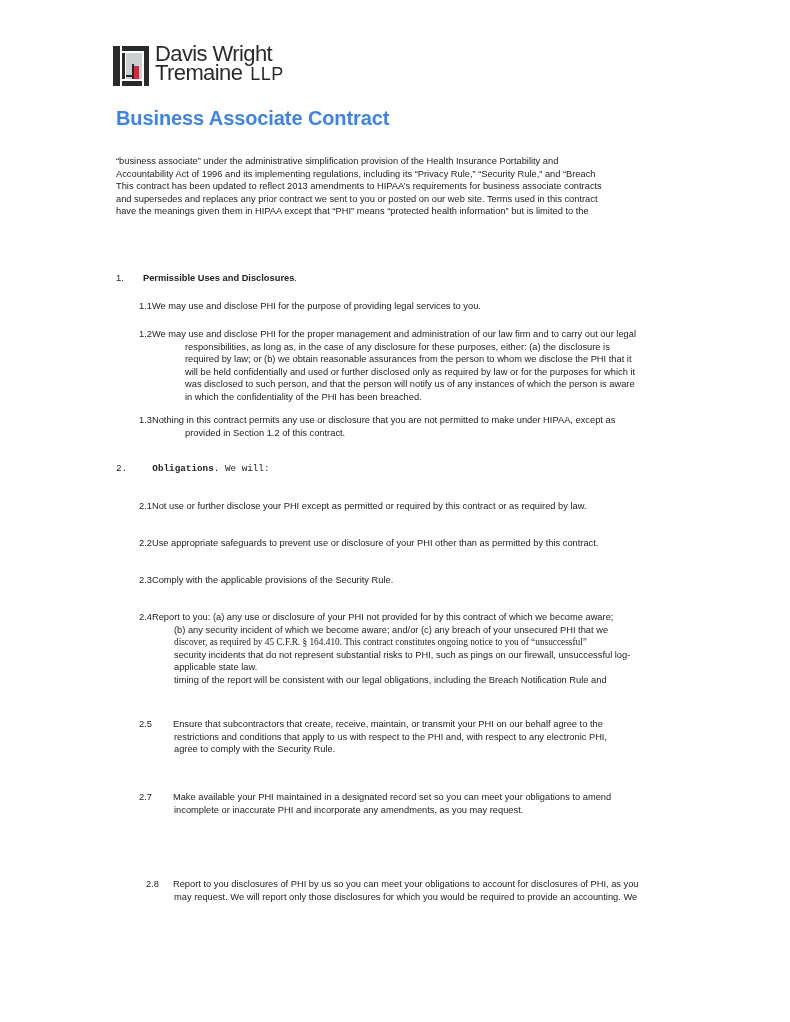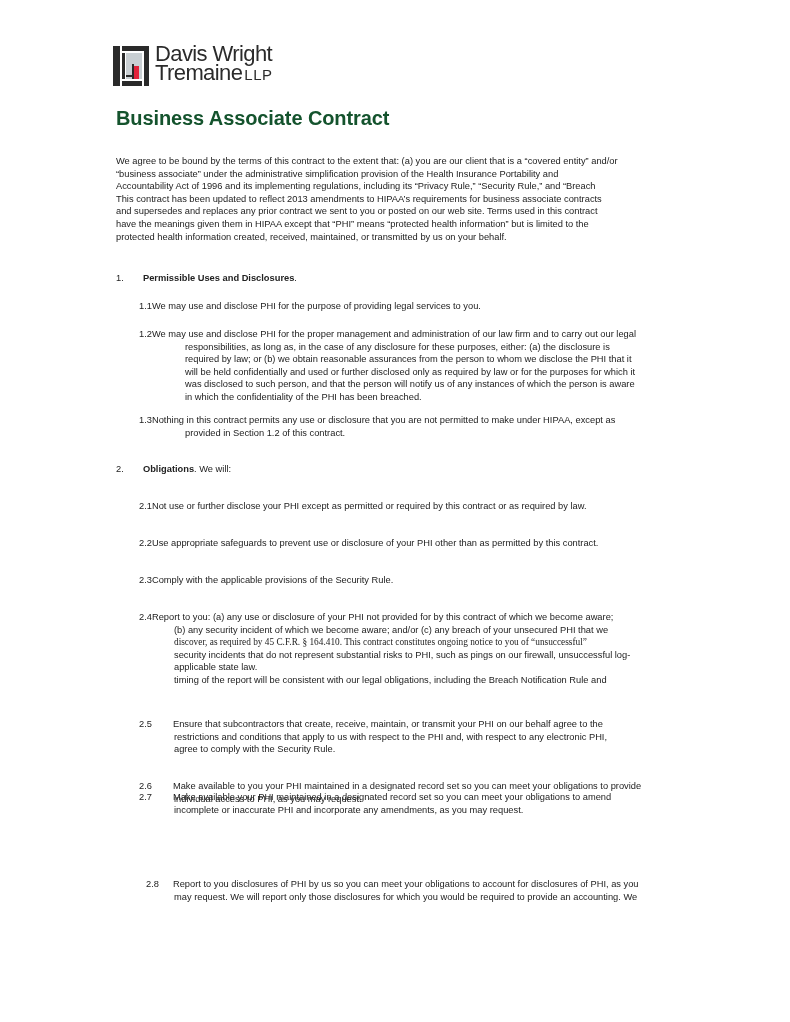--- a/index.html
+++ b/index.html
@@ -37,28 +37,28 @@
   .logo-mark .gry { position: absolute; background: #c9cfd3; }
   .logo-mark .red { position: absolute; background: #e2233b; }
   .logo-text {
     font-family: "Liberation Sans", sans-serif;
     color: #2b2b2b;
     line-height: 19px;
     letter-spacing: -0.6px;
   }
   .logo-line1 { font-size: 22px; display: block; }
   .logo-line2 { font-size: 22px; display: block; }
-  .logo-llp { font-size: 15px; letter-spacing: 0.5px; margin-left: 2px; }
+  .logo-llp { font-size: 18px; letter-spacing: 0.5px; margin-left: 8px; }
 
   .title {
     position: absolute;
     left: 116px; top: 107px;
     font-size: 20px;
     font-weight: bold;
-    color: #14532d;
+    color: #3b82f6;
     letter-spacing: -0.1px;
   }
   .txt {
     position: absolute;
     font-size: 9.3px;
     line-height: 12.6px;
     color: #222;
     white-space: nowrap;
   }
   .intro { left: 116px; top: 155px; }
@@ -87,27 +87,25 @@
     </div>
     <div class="logo-text">
       <span class="logo-line1">Davis Wright</span>
       <span class="logo-line2"><span>Tremaine</span><span class="logo-llp">LLP</span></span>
     </div>
   </div>
 
   <div class="title">Business Associate Contract</div>
 
   <div class="txt intro">
-    <span class="line">We agree to be bound by the terms of this contract to the extent that: (a) you are our client that is a “covered entity” and/or</span>
     <span class="line">“business associate” under the administrative simplification provision of the Health Insurance Portability and</span>
     <span class="line">Accountability Act of 1996 and its implementing regulations, including its “Privacy Rule,” “Security Rule,” and “Breach</span>
     <span class="line">This contract has been updated to reflect 2013 amendments to HIPAA’s requirements for business associate contracts</span>
     <span class="line">and supersedes and replaces any prior contract we sent to you or posted on our web site. Terms used in this contract</span>
     <span class="line">have the meanings given them in HIPAA except that “PHI” means “protected health information” but is limited to the</span>
-    <span class="line">protected health information created, received, maintained, or transmitted by us on your behalf.</span>
   </div>
 
   <div class="txt" style="left:116px;top:272px;">
     <span>1.</span>
     <span style="display:inline-block;width:14px;"></span>
     <span class="bold">Permissible Uses and Disclosures</span><span>.</span>
   </div>
 
   <div class="txt" style="left:139px;top:300px;">
     <span>1.1</span><span>We may use and disclose PHI for the purpose of providing legal services to you.</span>
@@ -120,21 +118,21 @@
     <span class="line" style="padding-left:46px;">will be held confidentially and used or further disclosed only as required by law or for the purposes for which it</span>
     <span class="line" style="padding-left:46px;">was disclosed to such person, and that the person will notify us of any instances of which the person is aware</span>
     <span class="line" style="padding-left:46px;">in which the confidentiality of the PHI has been breached.</span>
   </div>
 
   <div class="txt" style="left:139px;top:414px;">
     <span class="line"><span>1.3</span><span>Nothing in this contract permits any use or disclosure that you are not permitted to make under HIPAA, except as</span></span>
     <span class="line" style="padding-left:46px;">provided in Section 1.2 of this contract.</span>
   </div>
 
-  <div class="txt" style="left:116px;top:463px;">
+  <div class="txt" style="left:116px;top:463px;font-family:Liberation Mono, monospace;">
     <span>2.</span>
     <span style="display:inline-block;width:14px;"></span>
     <span class="bold">Obligations</span><span>. We will:</span>
   </div>
 
   <div class="txt" style="left:139px;top:500px;">
     <span>2.1</span><span>Not use or further disclose your PHI except as permitted or required by this contract or as required by law.</span>
   </div>
 
   <div class="txt" style="left:139px;top:537px;">
@@ -153,24 +151,20 @@
     <span class="line" style="padding-left:35px;">applicable state law.</span>
     <span class="line" style="padding-left:35px;">timing of the report will be consistent with our legal obligations, including the Breach Notification Rule and</span>
   </div>
 
   <div class="txt" style="left:139px;top:718px;">
     <span class="line"><span>2.5</span><span style="display:inline-block;width:21px;"></span><span>Ensure that subcontractors that create, receive, maintain, or transmit your PHI on our behalf agree to the</span></span>
     <span class="line" style="padding-left:35px;">restrictions and conditions that apply to us with respect to the PHI and, with respect to any electronic PHI,</span>
     <span class="line" style="padding-left:35px;">agree to comply with the Security Rule.</span>
   </div>
 
-  <div class="txt" style="left:139px;top:780px;">
-    <span class="line"><span>2.6</span><span style="display:inline-block;width:21px;"></span><span>Make available to you your PHI maintained in a designated record set so you can meet your obligations to provide</span></span>
-    <span class="line" style="padding-left:35px;">individual access to PHI, as you may request.</span>
-  </div>
 
   <div class="txt" style="left:139px;top:791px;">
     <span class="line"><span>2.7</span><span style="display:inline-block;width:21px;"></span><span>Make available your PHI maintained in a designated record set so you can meet your obligations to amend</span></span>
     <span class="line" style="padding-left:35px;">incomplete or inaccurate PHI and incorporate any amendments, as you may request.</span>
   </div>
 
   <div class="txt" style="left:146px;top:878px;">
     <span class="line"><span>2.8</span><span style="display:inline-block;width:14px;"></span><span>Report to you disclosures of PHI by us so you can meet your obligations to account for disclosures of PHI, as you</span></span>
     <span class="line" style="padding-left:28px;">may request. We will report only those disclosures for which you would be required to provide an accounting. We</span>
   </div>

